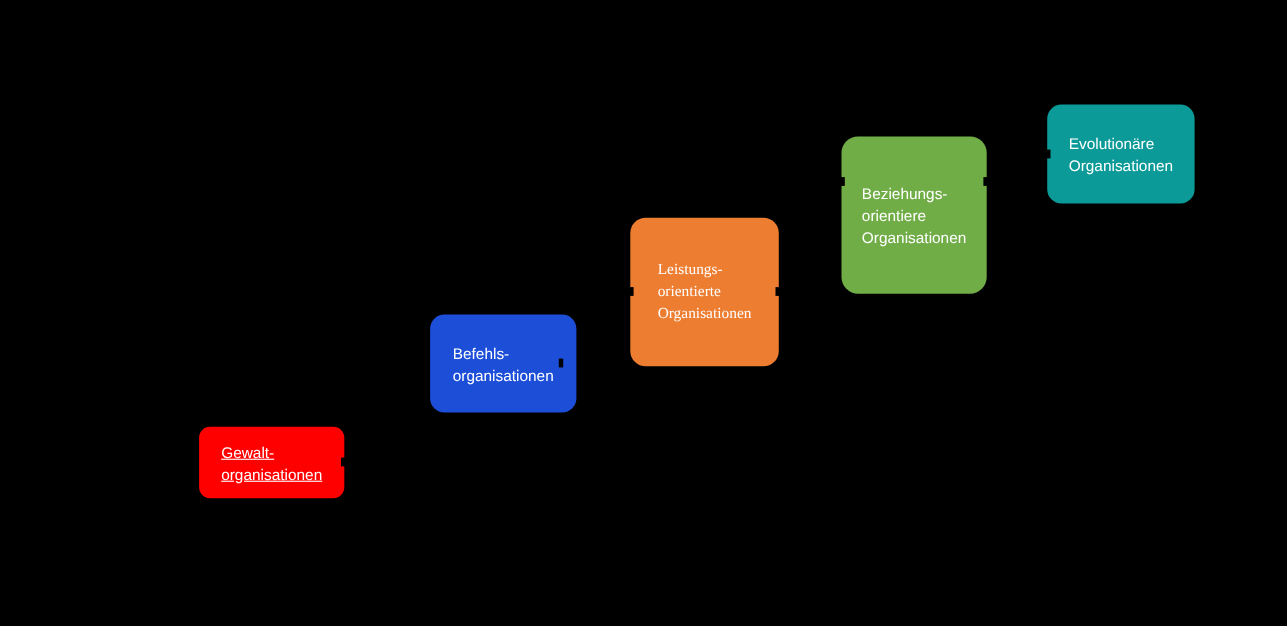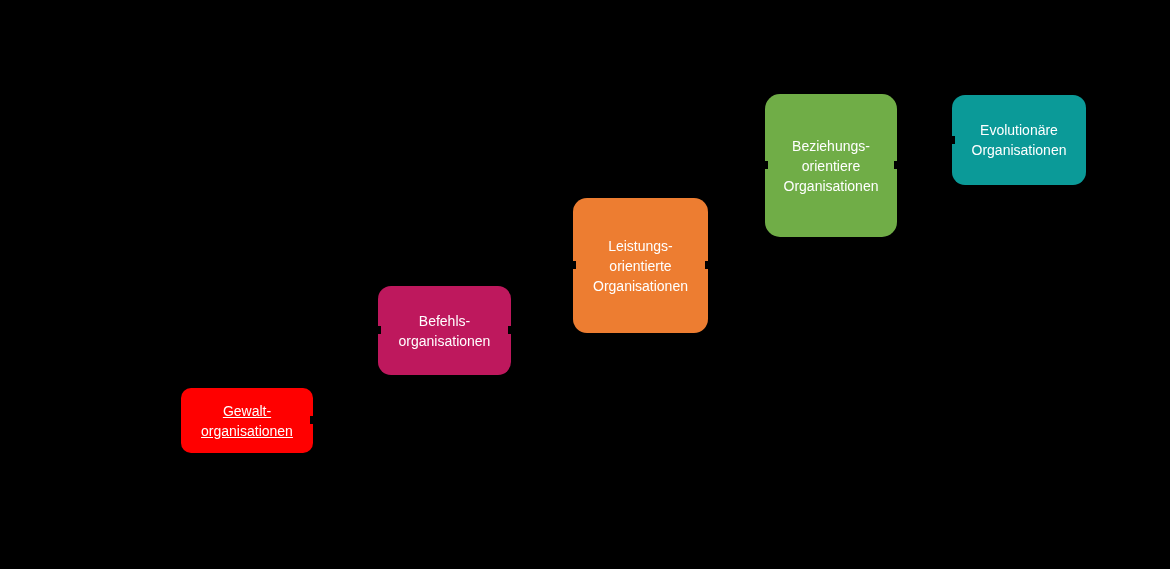--- a/index.html
+++ b/index.html
@@ -14,21 +14,20 @@
     overflow: hidden;
   }
   .stage {
     position: absolute;
     display: flex;
     align-items: center;
     justify-content: center;
   }
   .stage-label {
     white-space: pre-line;
-    text-align: center;
     font-size: 14px;
     line-height: 20px;
   }
   .stage-1 { left: 181px; top: 388px; width: 132px; height: 65px;  border-radius: 10px; }
   .stage-2 { left: 378px; top: 286px; width: 133px; height: 89px;  border-radius: 13px; }
   .stage-3 { left: 573px; top: 198px; width: 135px; height: 135px; border-radius: 14px; }
   .stage-4 { left: 765px; top: 94px;  width: 132px; height: 143px; border-radius: 15px; }
   .stage-5 { left: 952px; top: 95px;  width: 134px; height: 90px;  border-radius: 13px; }
   .anchor {
     position: absolute;
@@ -48,32 +47,32 @@
 </head>
 <body>
 
 <div class="canvas" style="background-color: rgb(0, 0, 0); color: rgb(255, 255, 255);">
 
   <div class="stage stage-1" style="background-color: rgb(255, 0, 0); text-decoration: underline;">
     <span class="stage-label">Gewalt-
 organisationen</span>
   </div>
 
-  <div class="stage stage-2" style="background-color: #be185d;">
+  <div class="stage stage-2" style="background-color: #1d4ed8; margin-left: 13px;">
     <span class="stage-label">Befehls-
 organisationen</span>
   </div>
 
-  <div class="stage stage-3" style="background-color: rgb(237, 125, 49);">
+  <div class="stage stage-3" style="background-color: rgb(237, 125, 49); font-family: Liberation Serif, serif;">
     <span class="stage-label">Leistungs-
 orientierte
 Organisationen</span>
   </div>
 
-  <div class="stage stage-4" style="background-color: rgb(112, 173, 71);">
+  <div class="stage stage-4" style="background-color: rgb(112, 173, 71); margin-top: 30px;">
     <span class="stage-label">Beziehungs-
 orientiere
 Organisationen</span>
   </div>
 
   <div class="stage stage-5" style="background-color: rgb(11, 154, 152);">
     <span class="stage-label">Evolutionäre
 Organisationen</span>
   </div>
 

